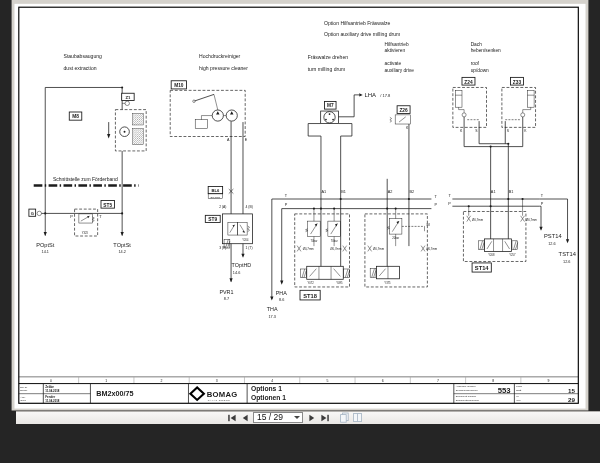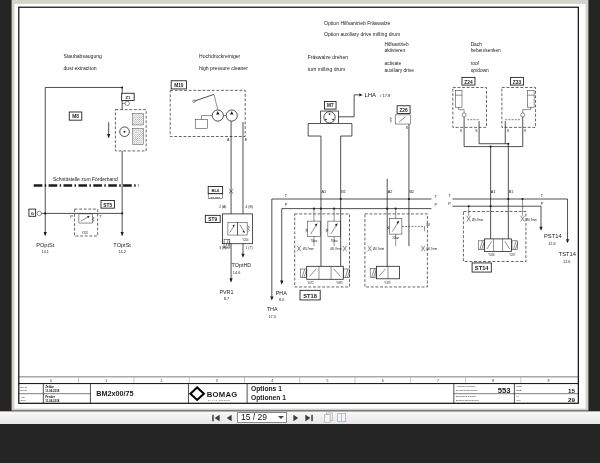--- a/index.html
+++ b/index.html
@@ -11,21 +11,21 @@
   .lnthin{stroke:#1c1c1c;stroke-width:0.5;fill:none;}
   .ln06{stroke:#1c1c1c;stroke-width:0.6;fill:none;}
   .dashbox{stroke:#1c1c1c;stroke-width:0.7;fill:none;stroke-dasharray:3 1.8;}
   .dashln{stroke:#1c1c1c;stroke-width:0.6;fill:none;stroke-dasharray:2 1.3;}
   .iface{stroke:#1c1c1c;stroke-width:2.6;fill:none;stroke-dasharray:9 2.5 1.5 2.5;}
   .tagbox{stroke:#1c1c1c;stroke-width:0.9;fill:#fff;}
   .dot{fill:#1c1c1c;}
   .arr{fill:#1c1c1c;stroke:none;}
   
   .toolbar{height:14px;background:linear-gradient(#f8f7f6,#e9e7e4);border-top:1px solid #b3b1ae;
-           display:flex;align-items:center;padding-left:209px;box-sizing:border-box;gap:0;}
+           display:flex;align-items:center;padding-left:209px;box-sizing:border-box;gap:0;margin-left:16px;}
   .tbtn{width:13px;height:12px;border:none;background:transparent;padding:1px;display:flex;align-items:center;justify-content:center;cursor:pointer;}
   .tbtn svg{display:block;}
   .pgfield{width:50px;height:11px;background:#fff;border:1px solid #8a8a8a;display:flex;align-items:center;margin:0 2px;box-sizing:border-box;}
   .pgfield .txt{font-size:8.5px;color:#111;padding-left:3px;flex:1;line-height:9px;}
   .pgfield .caret{width:0;height:0;border-left:3px solid transparent;border-right:3px solid transparent;border-top:3.5px solid #444;margin-right:2px;}
   .gap{width:7px;}
   .below{flex:1;background:#252525;}
 </style>
 </head>
 <body>

